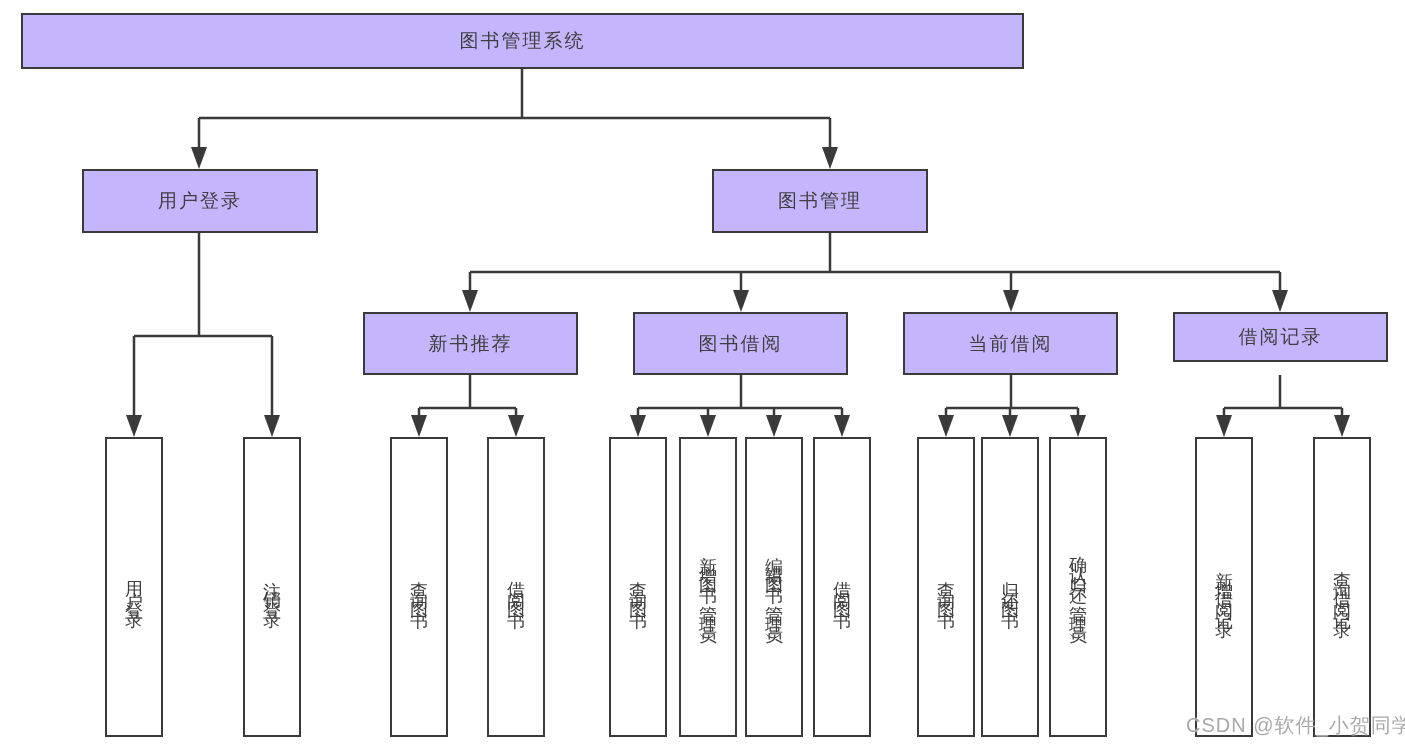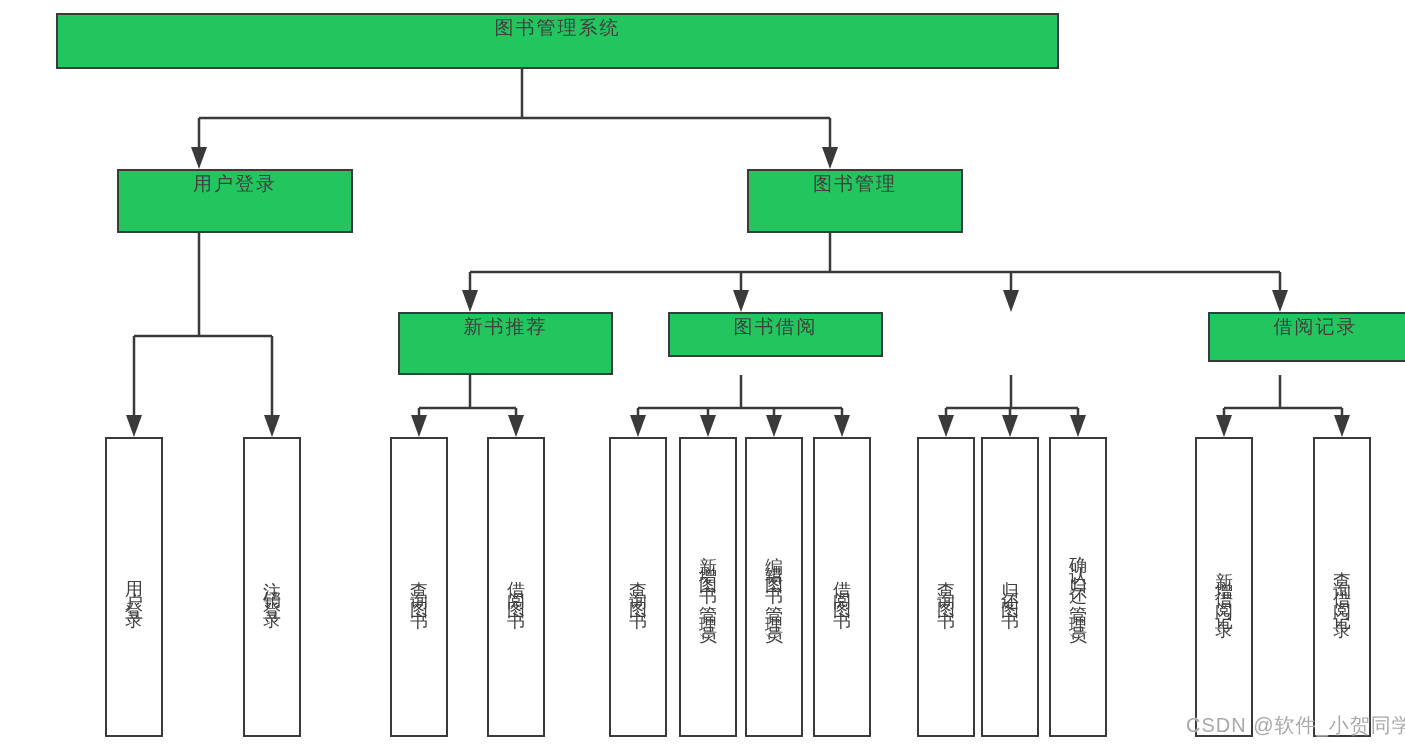--- a/index.html
+++ b/index.html
@@ -9,23 +9,23 @@
     width:1405px; height:747px;
     background:#ffffff;
     font-family:"Liberation Sans","DejaVu Sans",sans-serif;
     overflow:hidden;
   }
   .wires {
     position:absolute; left:0; top:0; z-index:1;
   }
   .hbox {
     position:absolute; z-index:2;
-    background:#22c55e;
+    background:#c4b5fd;
     border:2.5px solid #3a3a3a;
-    display:flex; align-items:flex-start; justify-content:center;margin-left:35px;
+    display:flex; align-items:center; justify-content:center;
   }
   .hbox span {
     font-size:19px; color:#3f3f3f; letter-spacing:2px; white-space:nowrap;
   }
   .vbox {
     position:absolute; z-index:2;
     background:#ffffff;
     border:2.5px solid #3a3a3a;
     display:flex; align-items:center; justify-content:center;
   }
@@ -101,22 +101,25 @@
   <div class="hbox" style="left:82px;top:169px;width:236px;height:64px">
     <span>用户登录</span>
   </div>
   <div class="hbox" style="left:712px;top:169px;width:216px;height:64px">
     <span>图书管理</span>
   </div>
 
   <div class="hbox" style="left:363px;top:312px;width:215px;height:63px">
     <span>新书推荐</span>
   </div>
-  <div class="hbox" style="left:633px;top:312px;width:215px;height:45px">
+  <div class="hbox" style="left:633px;top:312px;width:215px;height:63px">
     <span>图书借阅</span>
+  </div>
+  <div class="hbox" style="left:903px;top:312px;width:215px;height:63px">
+    <span>当前借阅</span>
   </div>
   <div class="hbox" style="left:1173px;top:312px;width:215px;height:50px">
     <span>借阅记录</span>
   </div>
 
   <div class="vbox" style="left:105px;top:437px;width:58px;height:300px">
     <span>用户登录</span>
   </div>
   <div class="vbox" style="left:243px;top:437px;width:58px;height:300px">
     <span>注销登录</span>

